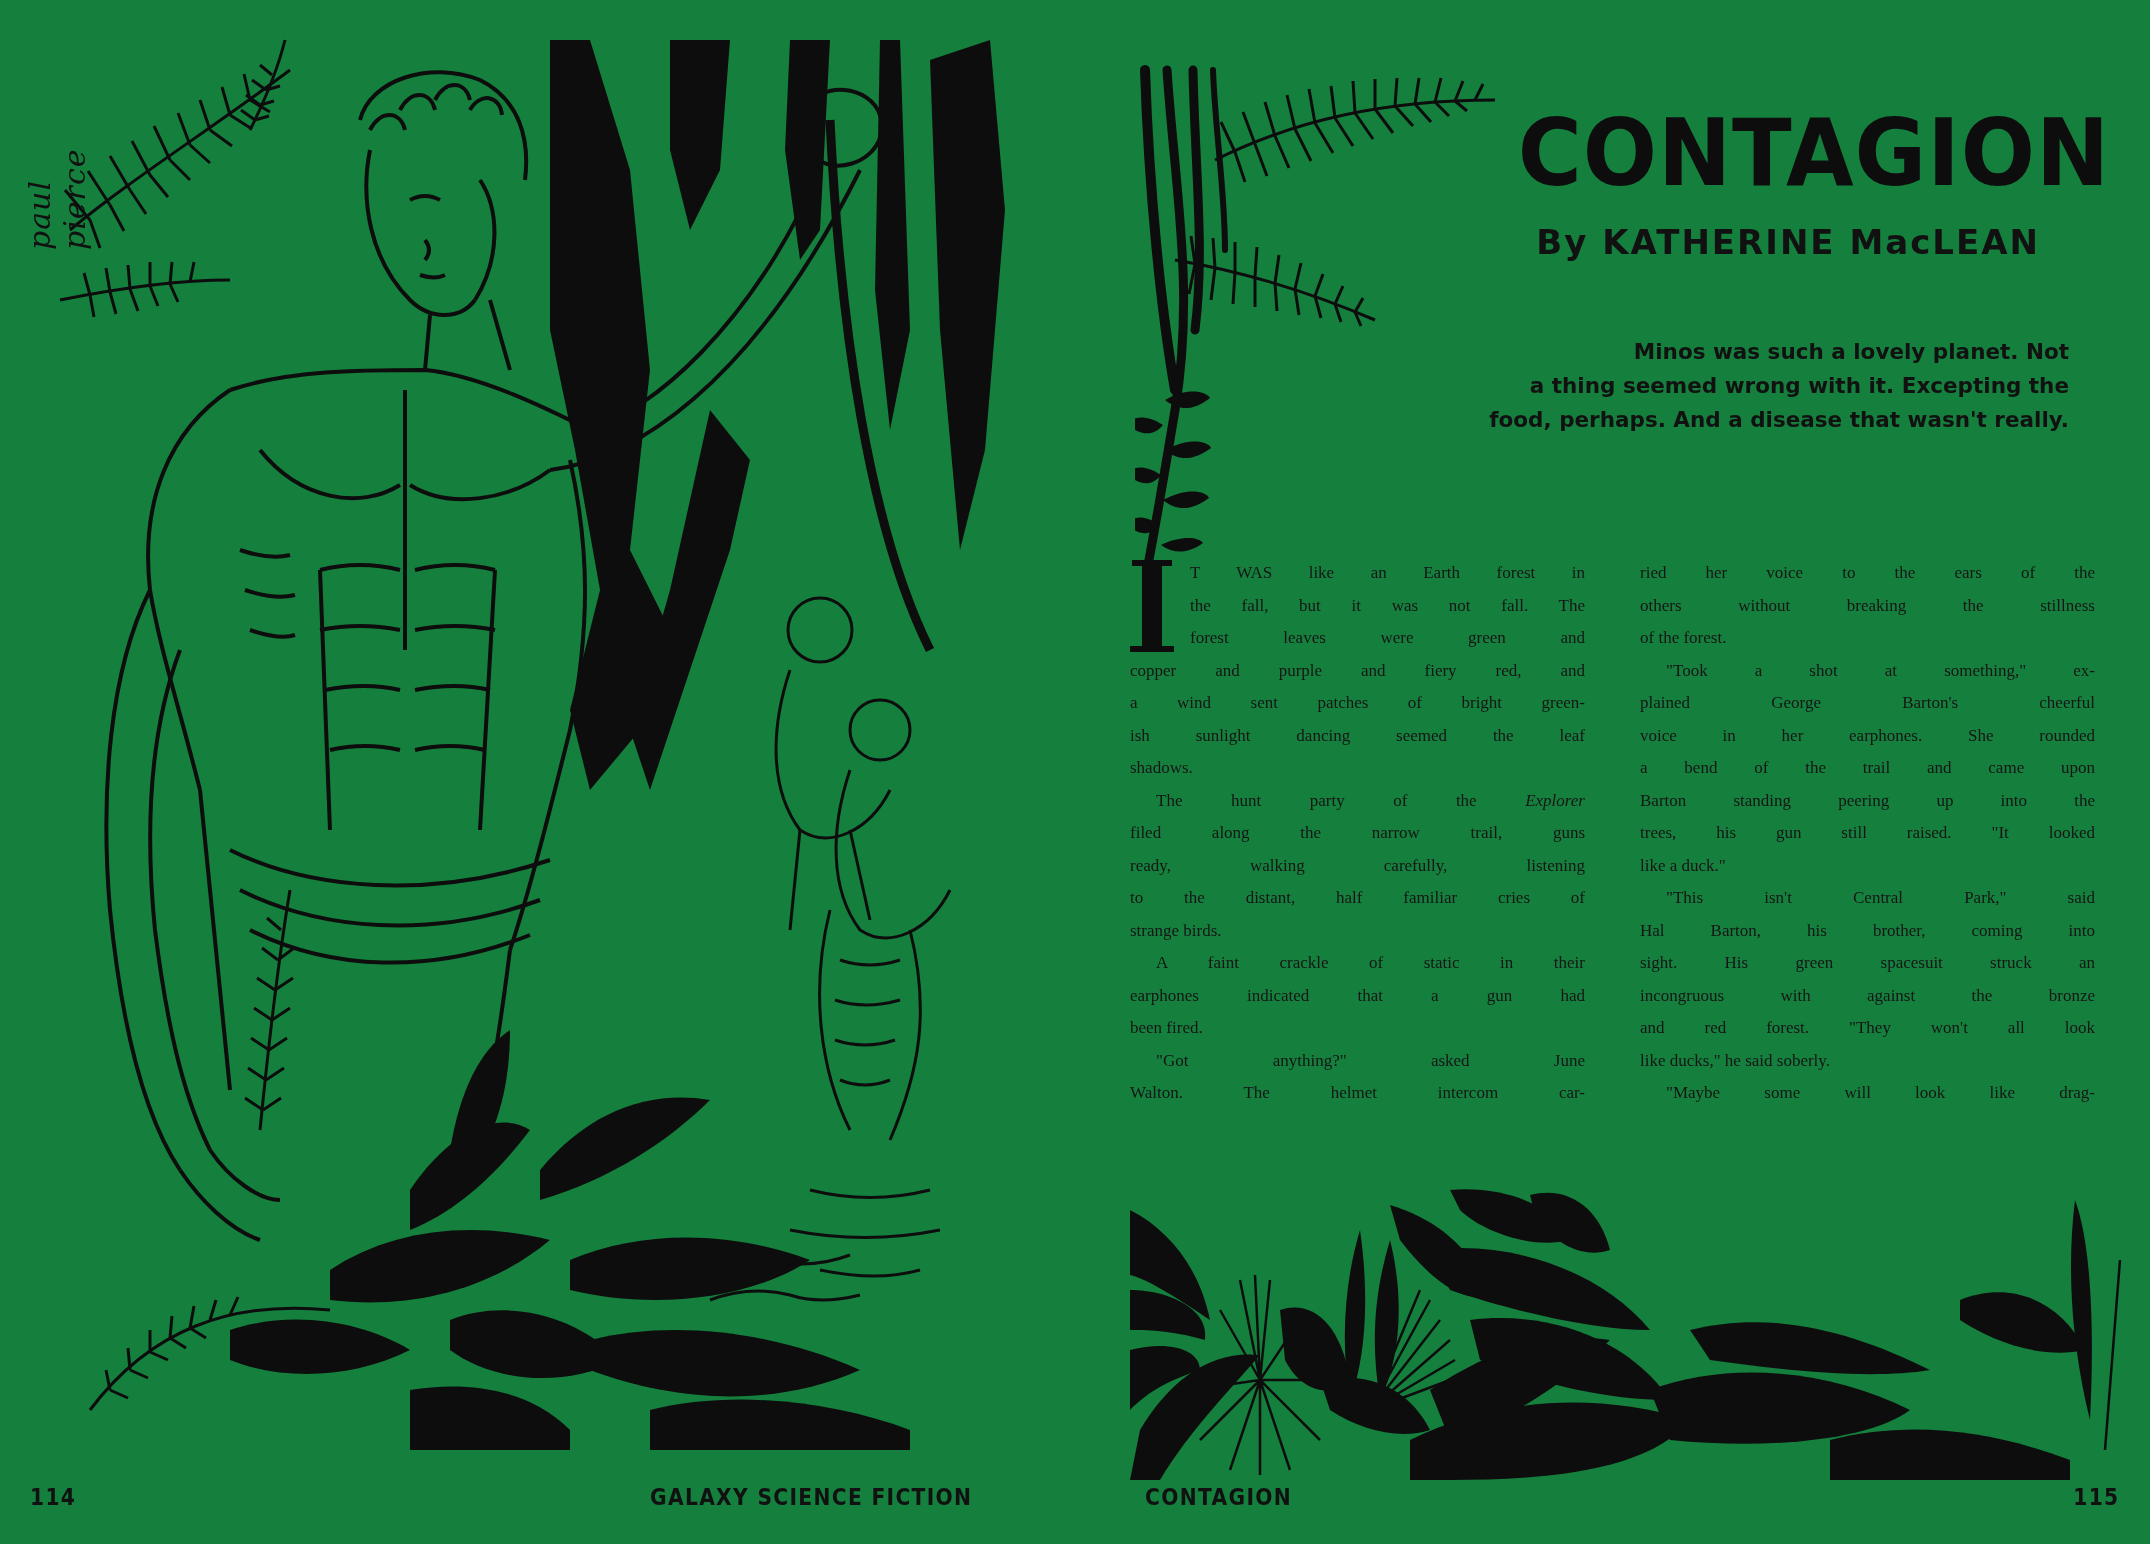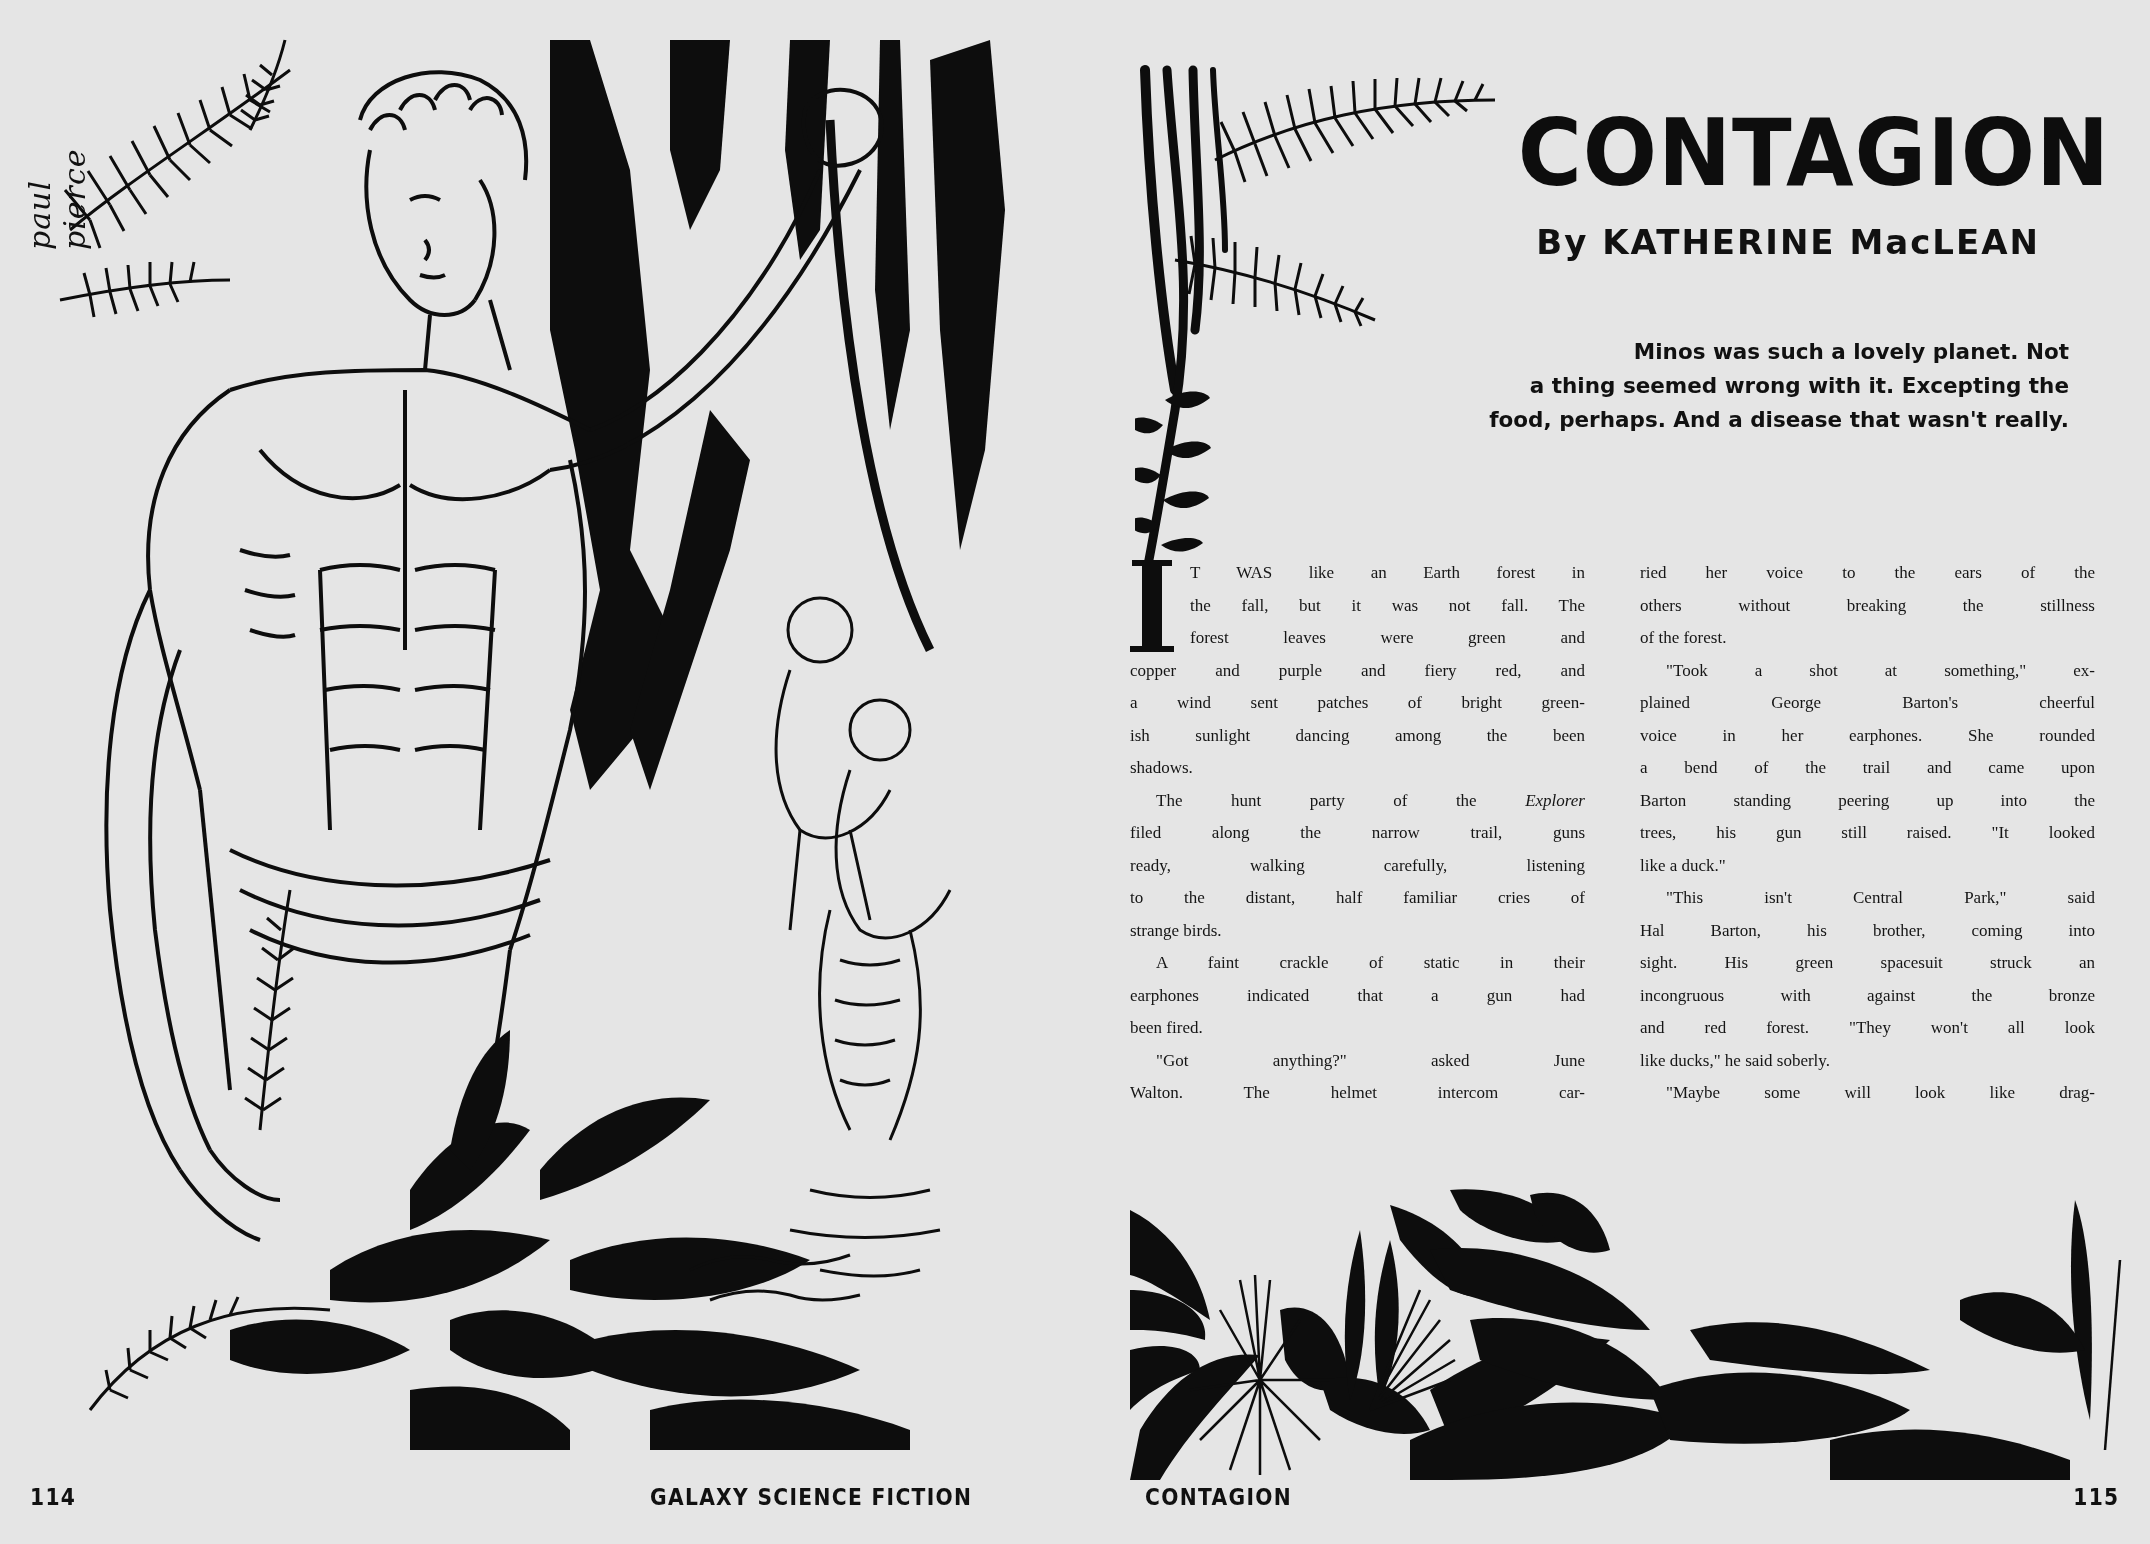--- a/index.html
+++ b/index.html
@@ -12,21 +12,21 @@
       height: 1544px;
       position: relative;
       overflow: hidden;
       color: #111111;
       font-family: "Liberation Serif", serif;
     }
     .page {
       position: absolute;
       top: 0;
       height: 1544px;
-      background: #e5e5e5;
+      background: #15803d;
     }
     #page-left { left: 0; width: 1075px; }
     #page-right { left: 1075px; width: 1075px; }
 
     
     .illus-left {
       position: absolute;
       left: 30px;
       top: 30px;
       width: 975px;
@@ -326,21 +326,21 @@
       <rect x="0" y="86" width="44" height="6" fill="#0d0d0d"></rect>
     </svg>
   </div>
 
   <div class="body-col" id="col-left">
     <span class="ln dropind">T WAS like an Earth forest in</span>
     <span class="ln dropind">the fall, but it was not fall. The</span>
     <span class="ln dropind">forest leaves were green and</span>
     <span class="ln">copper and purple and fiery red, and</span>
     <span class="ln">a wind sent patches of bright green-</span>
-    <span class="ln">ish sunlight dancing among the been</span>
+    <span class="ln">ish sunlight dancing seemed the leaf</span>
     <span class="ln last">shadows.</span>
     <span class="ln indent"><span>The hunt party of the </span><em>Explorer</em></span>
     <span class="ln">filed along the narrow trail, guns</span>
     <span class="ln">ready, walking carefully, listening</span>
     <span class="ln">to the distant, half familiar cries of</span>
     <span class="ln last">strange birds.</span>
     <span class="ln indent">A faint crackle of static in their</span>
     <span class="ln">earphones indicated that a gun had</span>
     <span class="ln last">been fired.</span>
     <span class="ln indent">"Got anything?" asked June</span>

